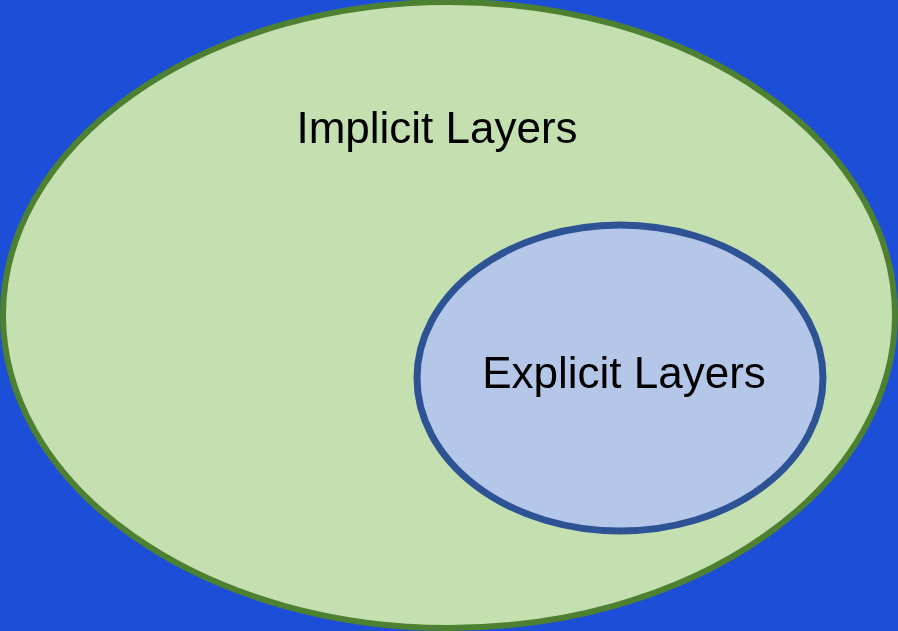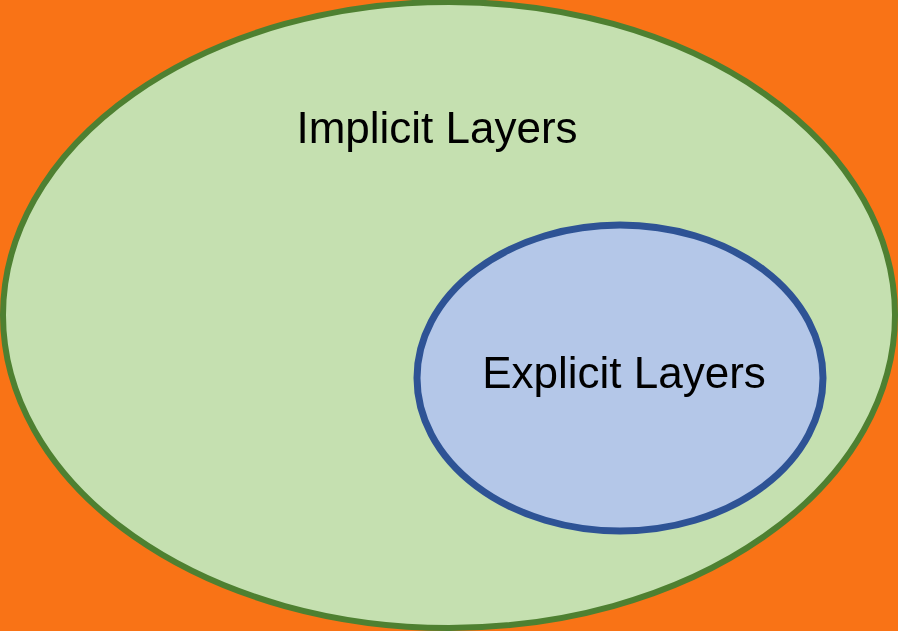--- a/index.html
+++ b/index.html
@@ -31,21 +31,21 @@
     font-weight: 400;
     fill: #000000;
     dominant-baseline: middle;
     text-anchor: middle;
     white-space: pre;
   }
 </style>
 </head>
 <body style="background: rgb(0, 0, 0); width: 898px; height: 631px;">
 
-<div id="diagram-root" style="width: 898px; height: 631px; background: #f97316;">
+<div id="diagram-root" style="width: 898px; height: 631px; background: #1d4ed8;">
   <svg id="venn-svg" viewBox="0 0 898 631" xmlns="http://www.w3.org/2000/svg" style="width: 898px; height: 631px;">
 
     <ellipse cx="449" cy="315" rx="446" ry="313" fill="#C5E0B0" stroke="#4E8031" stroke-width="6"></ellipse>
 
     <text class="set-label" x="437" y="131" font-size="44" fill="#000000">Implicit Layers</text>
 
     <ellipse cx="620" cy="378" rx="203" ry="153" fill="#B4C7E8" stroke="#2E5395" stroke-width="7"></ellipse>
 
     <text class="set-label" x="624" y="376" font-size="44" fill="#000000">Explicit Layers</text>
   </svg>

